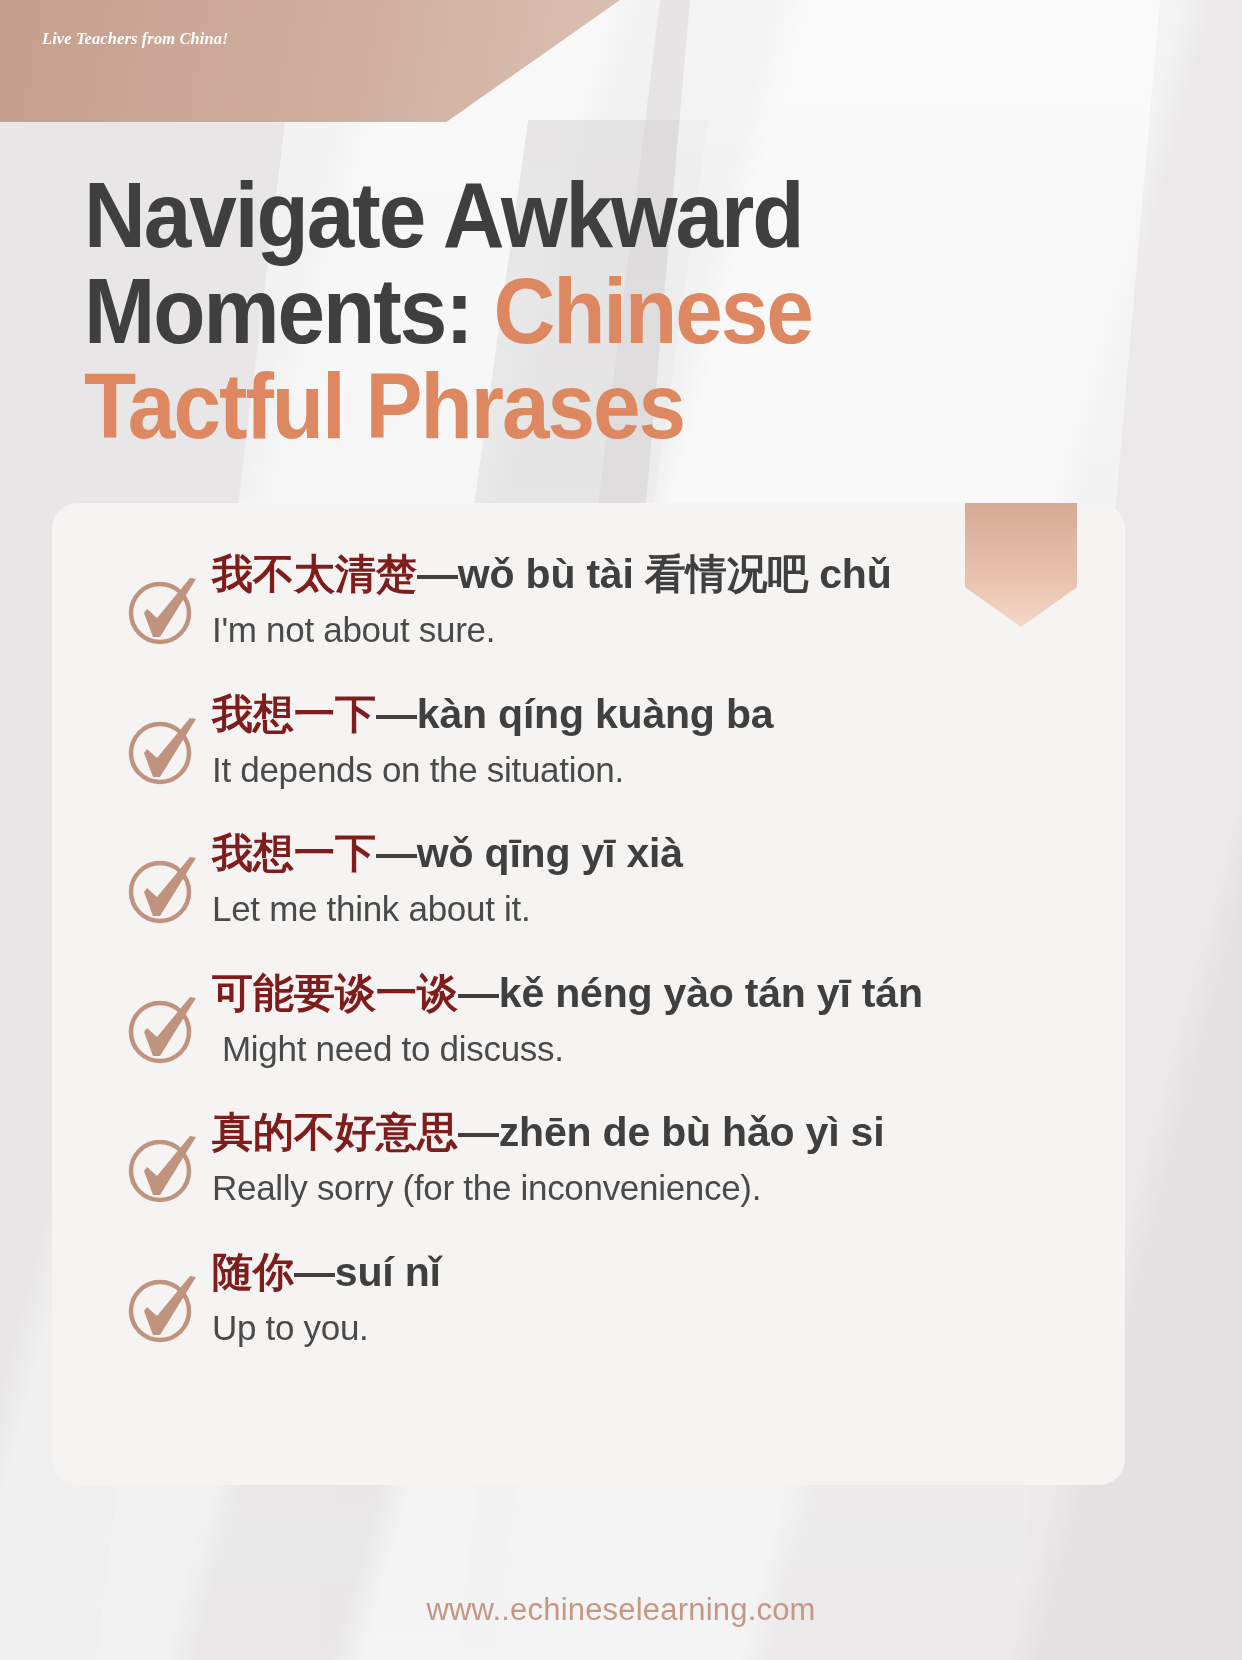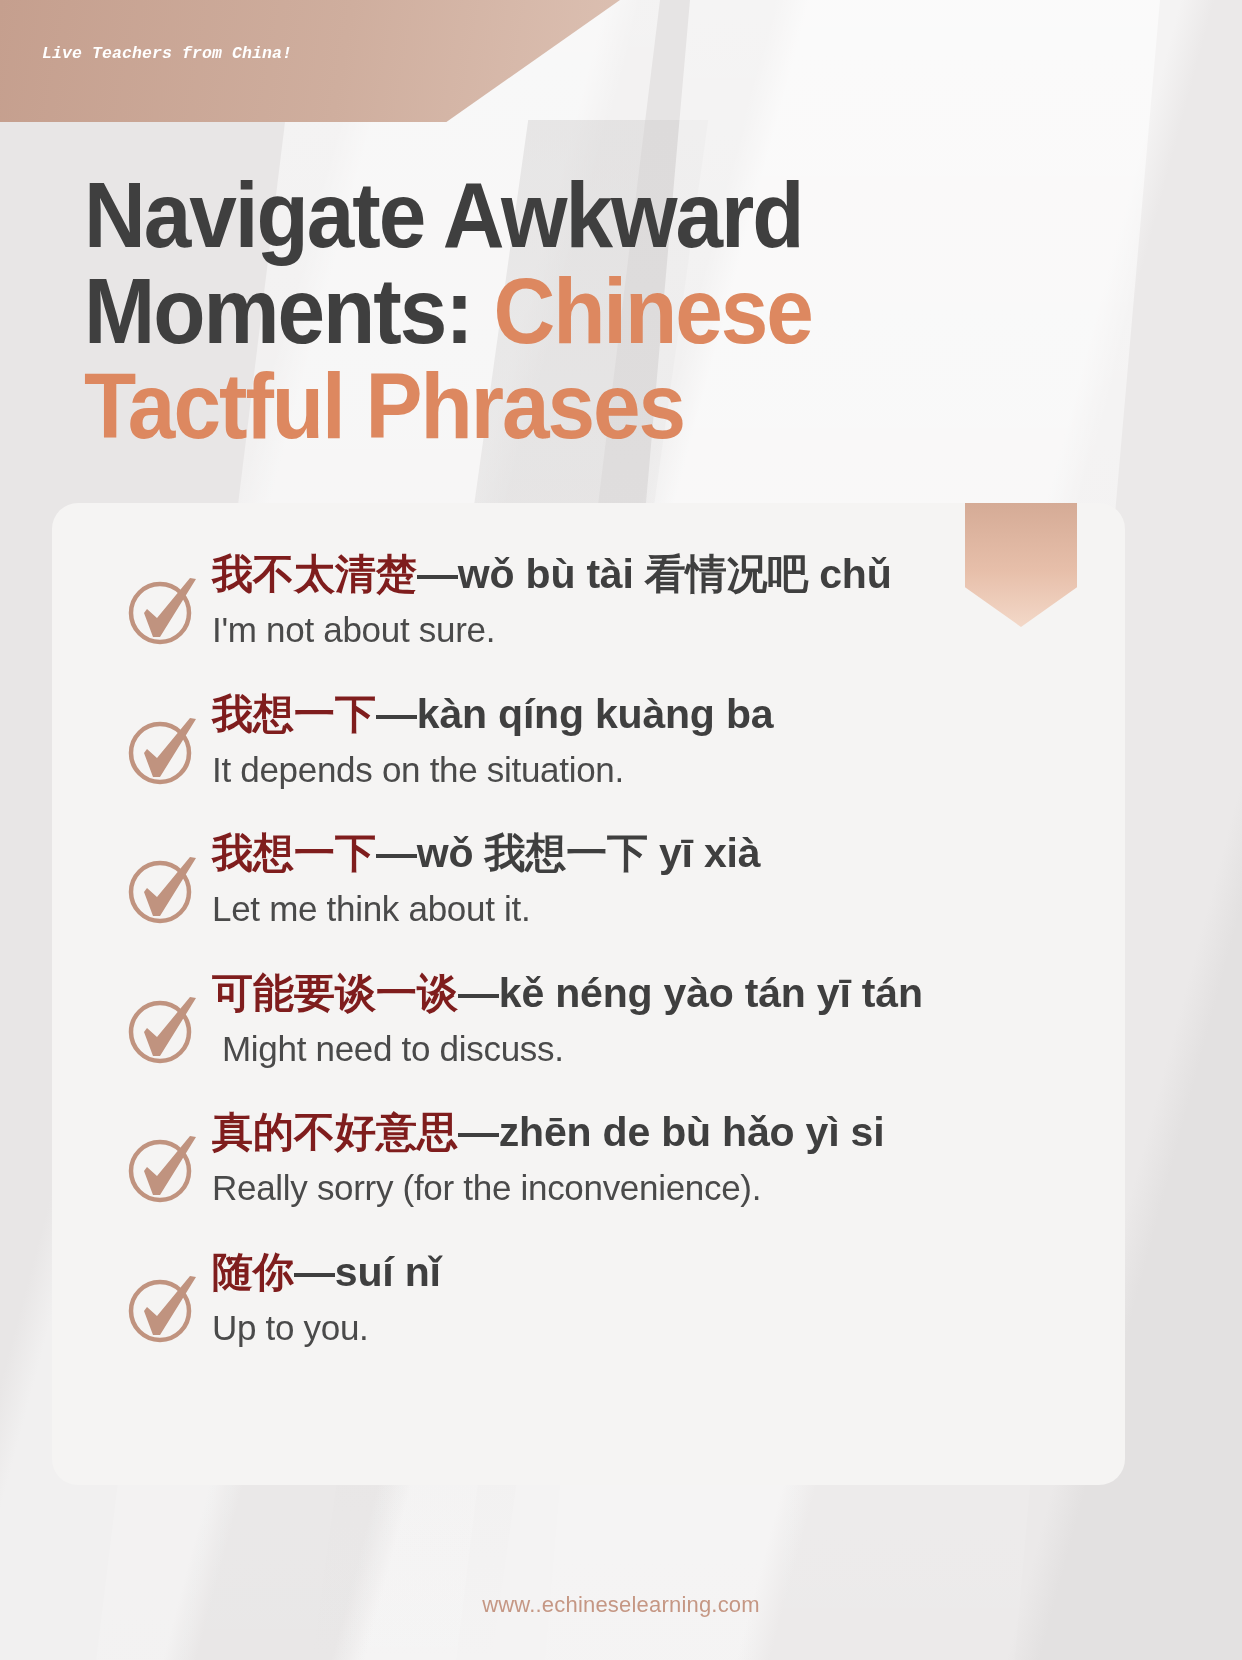--- a/index.html
+++ b/index.html
@@ -80,27 +80,27 @@
   .logo-main {
     font-family: "DejaVu Sans", sans-serif;
     font-size: 44px;
     font-weight: bold;
     font-style: italic;
     letter-spacing: -1.2px;
     line-height: 1;
     white-space: nowrap;
   }
   .logo-sub {
-    font-family: Liberation Mono, monospace;
+    font-family: Liberation Serif, serif;
     font-size: 16.5px;
     font-style: italic;
     font-weight: bold;
     letter-spacing: .1px;
     text-align: left;
-    margin-top: 18px;
+    margin-top: 3px;
     padding-right: 6px;
     white-space: nowrap;
   }
 
   
   .title {
     position: absolute;
     left: 84px; top: 168px;
     width: 1000px;
     z-index: 5;
@@ -190,21 +190,21 @@
   .translation.indented { padding-left: 10px; }
 
   
   .footer {
     position: absolute;
     left: 0; top: 1592px;
     width: 1242px;
     text-align: center;
     z-index: 5;
     font-family: "Liberation Sans", sans-serif;
-    font-size: 22px;
+    font-size: 31px;
     color: #c59784;
     letter-spacing: .2px;
   }
 </style>
 </head>
 <body>
 
 <div class="bg"></div>
 <div class="bg-band-a"></div>
 <div class="bg-band-c"></div>
@@ -252,21 +252,21 @@
     </div>
 
     <div class="item">
       <span class="check-icon">
         <svg width="78" height="86" viewBox="0 0 78 86" aria-hidden="true">
           <circle cx="36" cy="50" r="29" fill="none" stroke="#c0937f" stroke-width="4.5"></circle>
           <path d="M20 50 L23 46 L33 55 L66 15 L72 16 L36 74 L29 74 Z" fill="#c0937f"></path>
         </svg>
       </span>
       <div class="item-texts">
-        <div class="phrase-line"><span class="phrase-hanzi">我想一下</span><span class="phrase-dash">—</span><span>wǒ 我想一下 yī  xià</span></div>
+        <div class="phrase-line"><span class="phrase-hanzi">我想一下</span><span class="phrase-dash">—</span><span>wǒ qīng yī  xià</span></div>
         <div class="translation">Let me think about it.</div>
       </div>
     </div>
 
     <div class="item">
       <span class="check-icon">
         <svg width="78" height="86" viewBox="0 0 78 86" aria-hidden="true">
           <circle cx="36" cy="50" r="29" fill="none" stroke="#c0937f" stroke-width="4.5"></circle>
           <path d="M20 50 L23 46 L33 55 L66 15 L72 16 L36 74 L29 74 Z" fill="#c0937f"></path>
         </svg>

